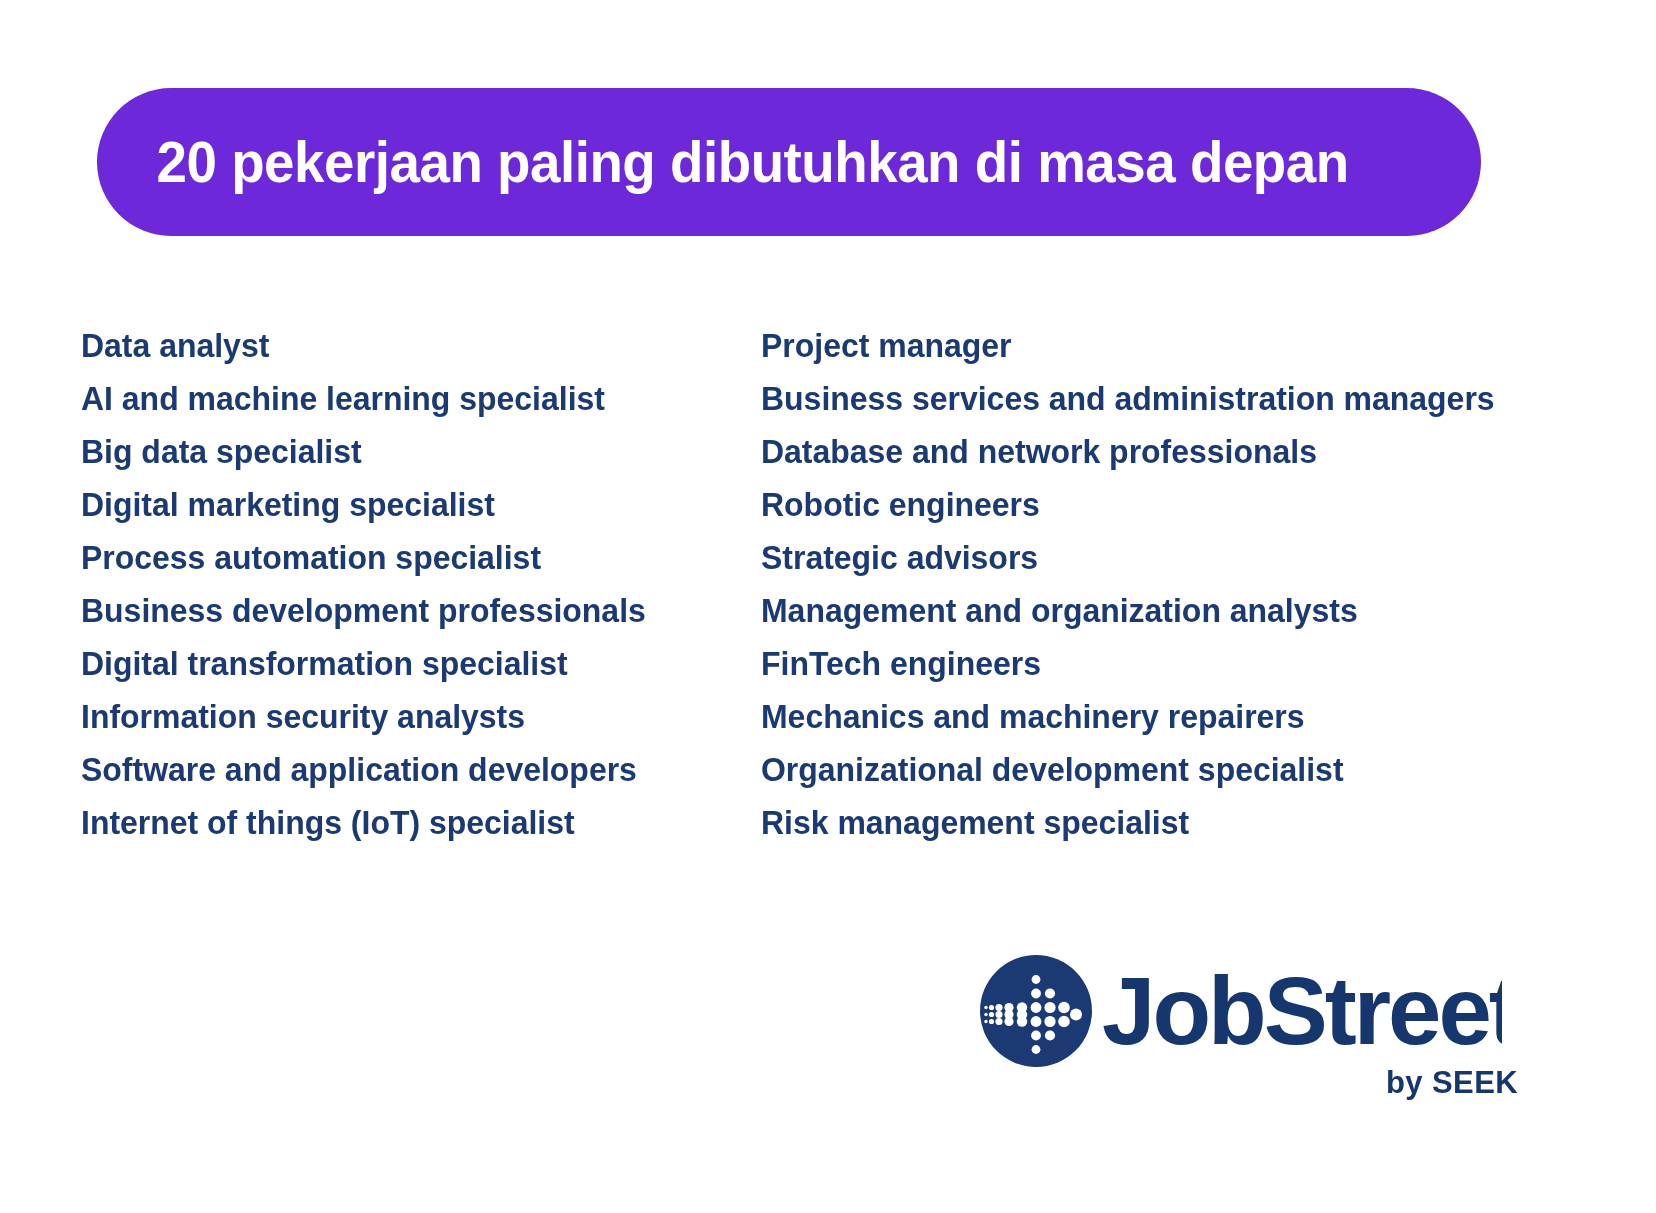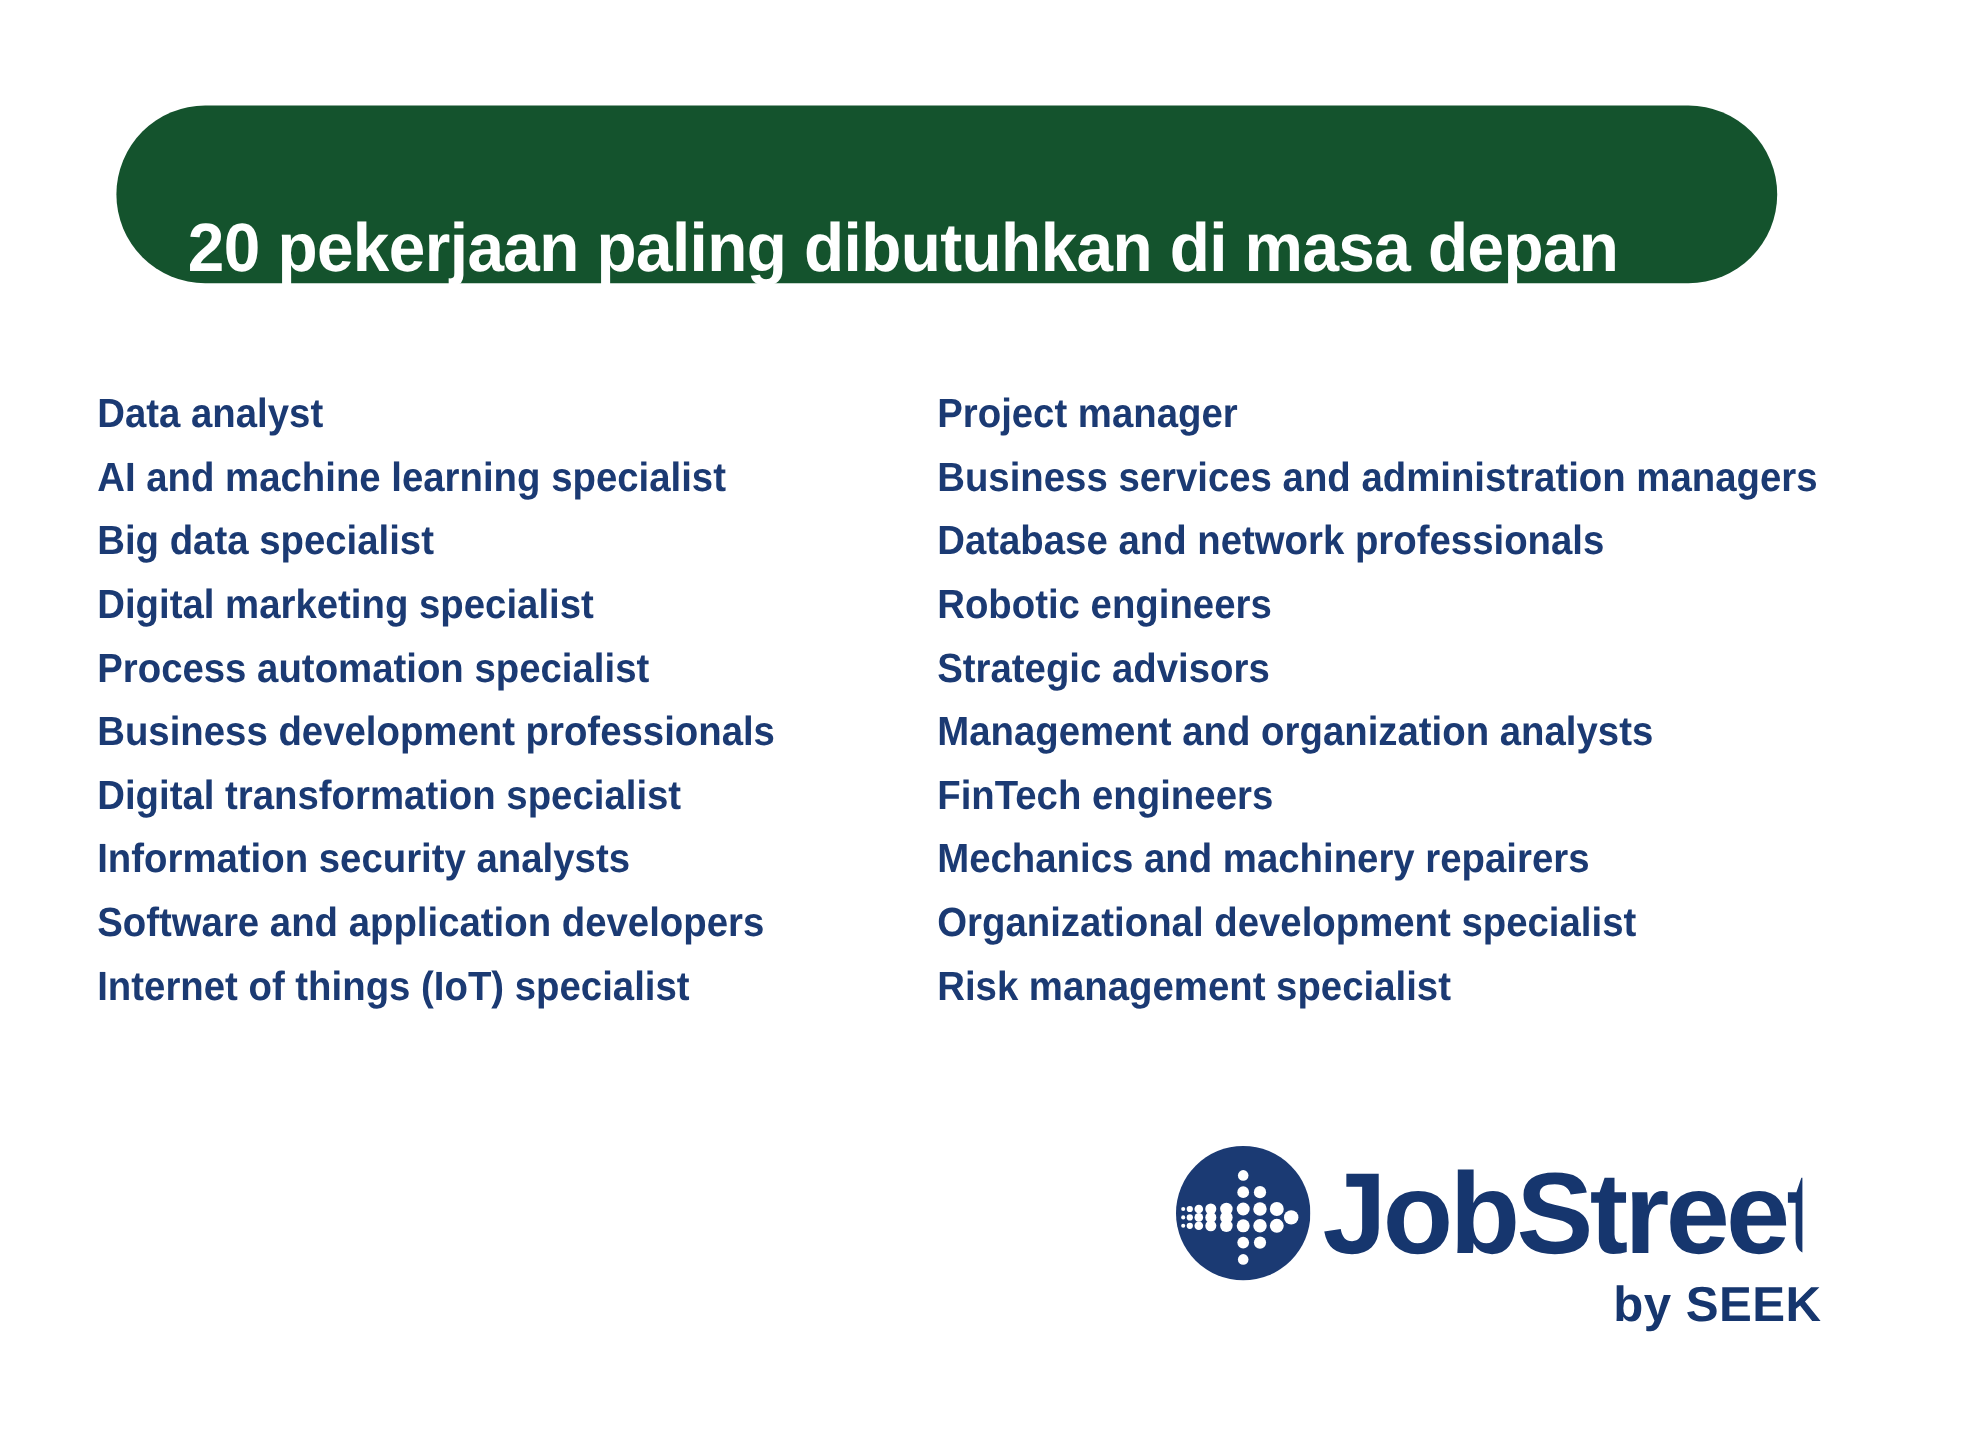--- a/index.html
+++ b/index.html
@@ -16,24 +16,24 @@
     font-family: "Liberation Sans", "DejaVu Sans", sans-serif;
   }
 
   
   #title-banner {
     position: absolute;
     left: 97px;
     top: 88px;
     width: 1384px;
     height: 148px;
-    background: #14532d;
+    background: #6d28d9;
     border-radius: 74px;
     display: flex;
-    align-items: flex-end;
+    align-items: center;
   }
 
   #title-text {
     color: #ffffff;
     font-size: 57px;
     font-weight: 700;
     letter-spacing: -0.5px;
     padding-left: 62px;
     line-height: 1;
     white-space: nowrap;
@@ -46,21 +46,20 @@
     position: absolute;
     left: 0;
     top: 318px;
     width: 1656px;
     display: flex;
   }
 
   .job-column {
     display: flex;
     flex-direction: column;
-    margin-left: 20px;
   }
 
   #job-column-left {
     margin-left: 81px;
     width: 680px;
   }
 
   #job-column-right {
     width: 760px;
   }
@@ -97,21 +96,21 @@
     position: absolute;
     left: 122px;
     top: 1px;
   }
 
   #logo-byline {
     position: absolute;
     right: 2px;
     top: 112px;
     color: #16366E;
-    font-size: 41px;
+    font-size: 31px;
     font-weight: 700;
     letter-spacing: 0.4px;
     line-height: 1;
     white-space: nowrap;
   }
 </style>
 </head>
 <body>
 
 <div id="title-banner">

